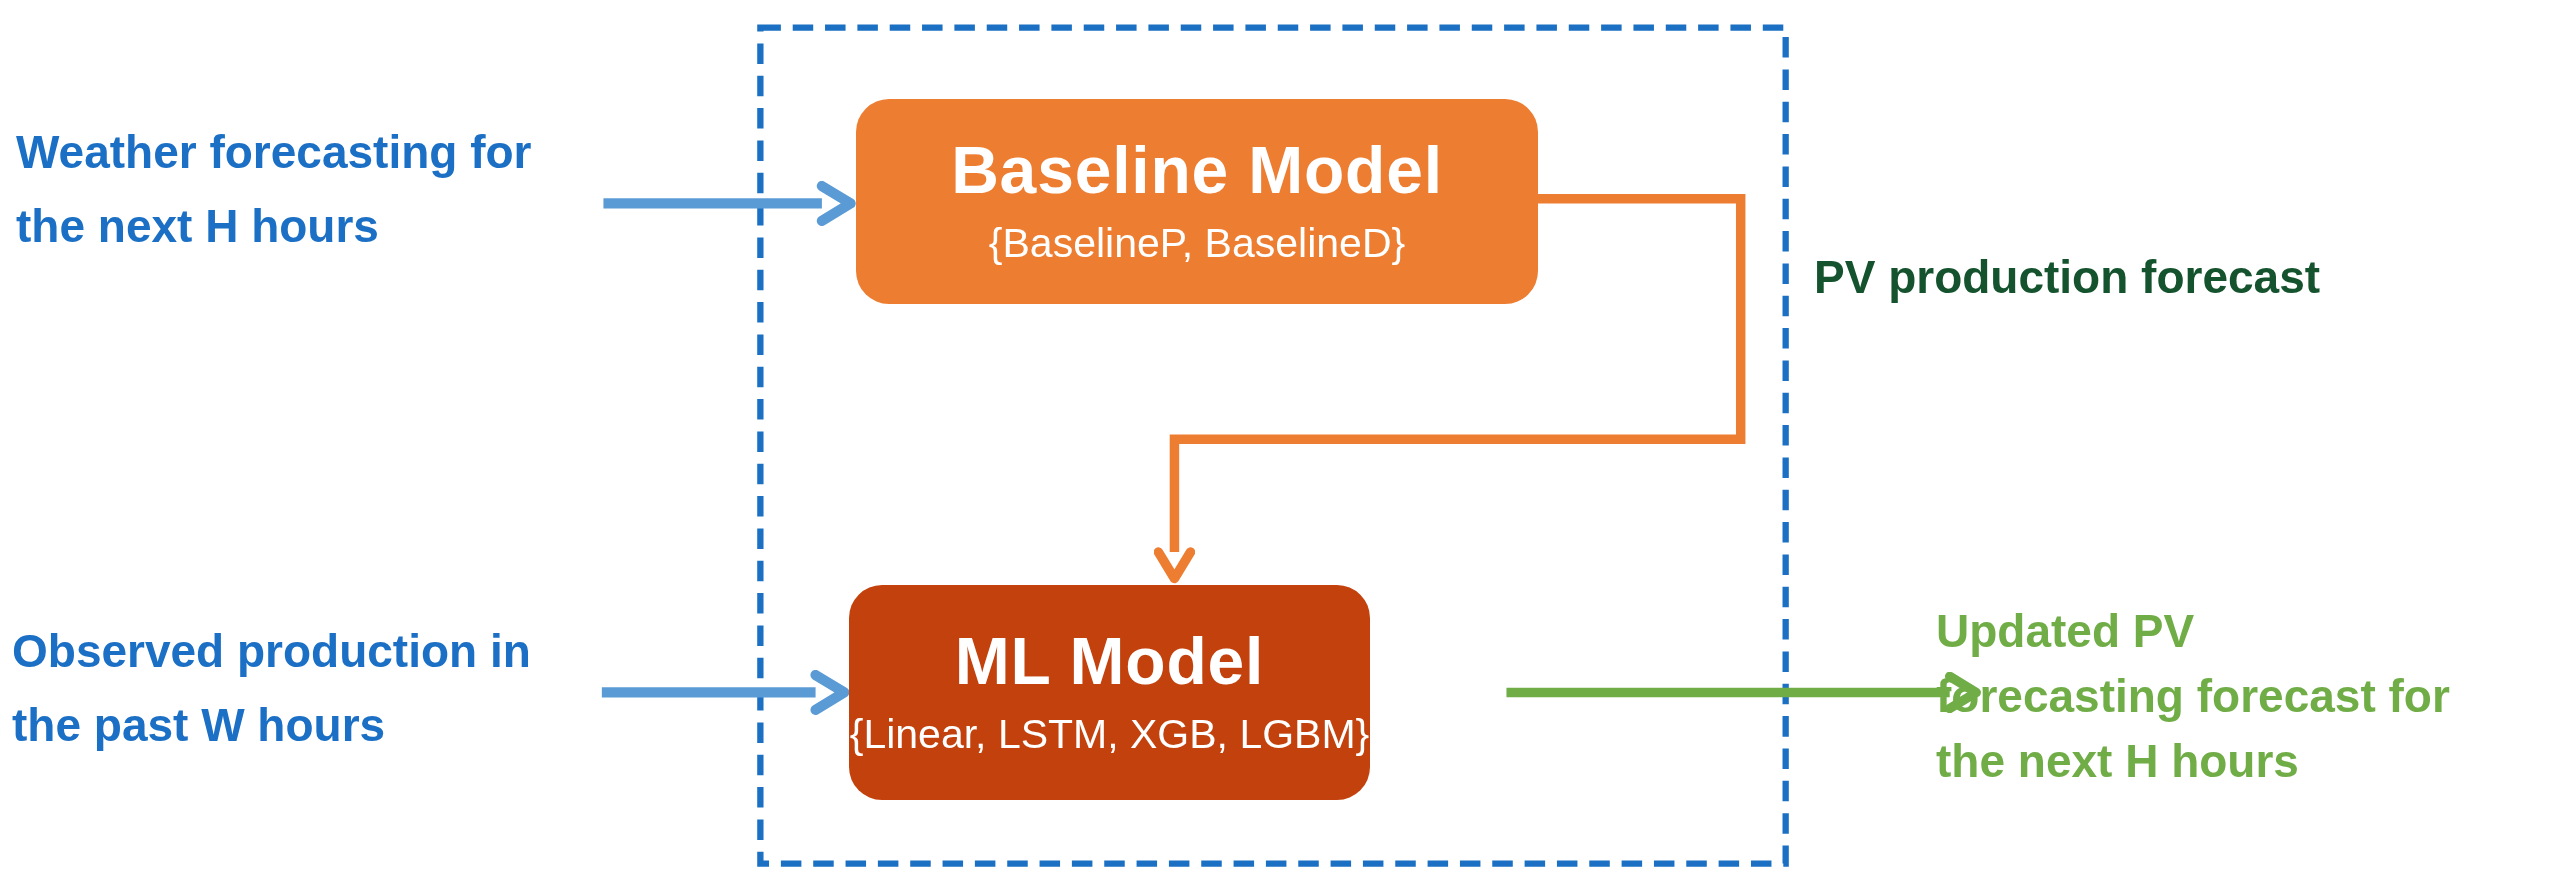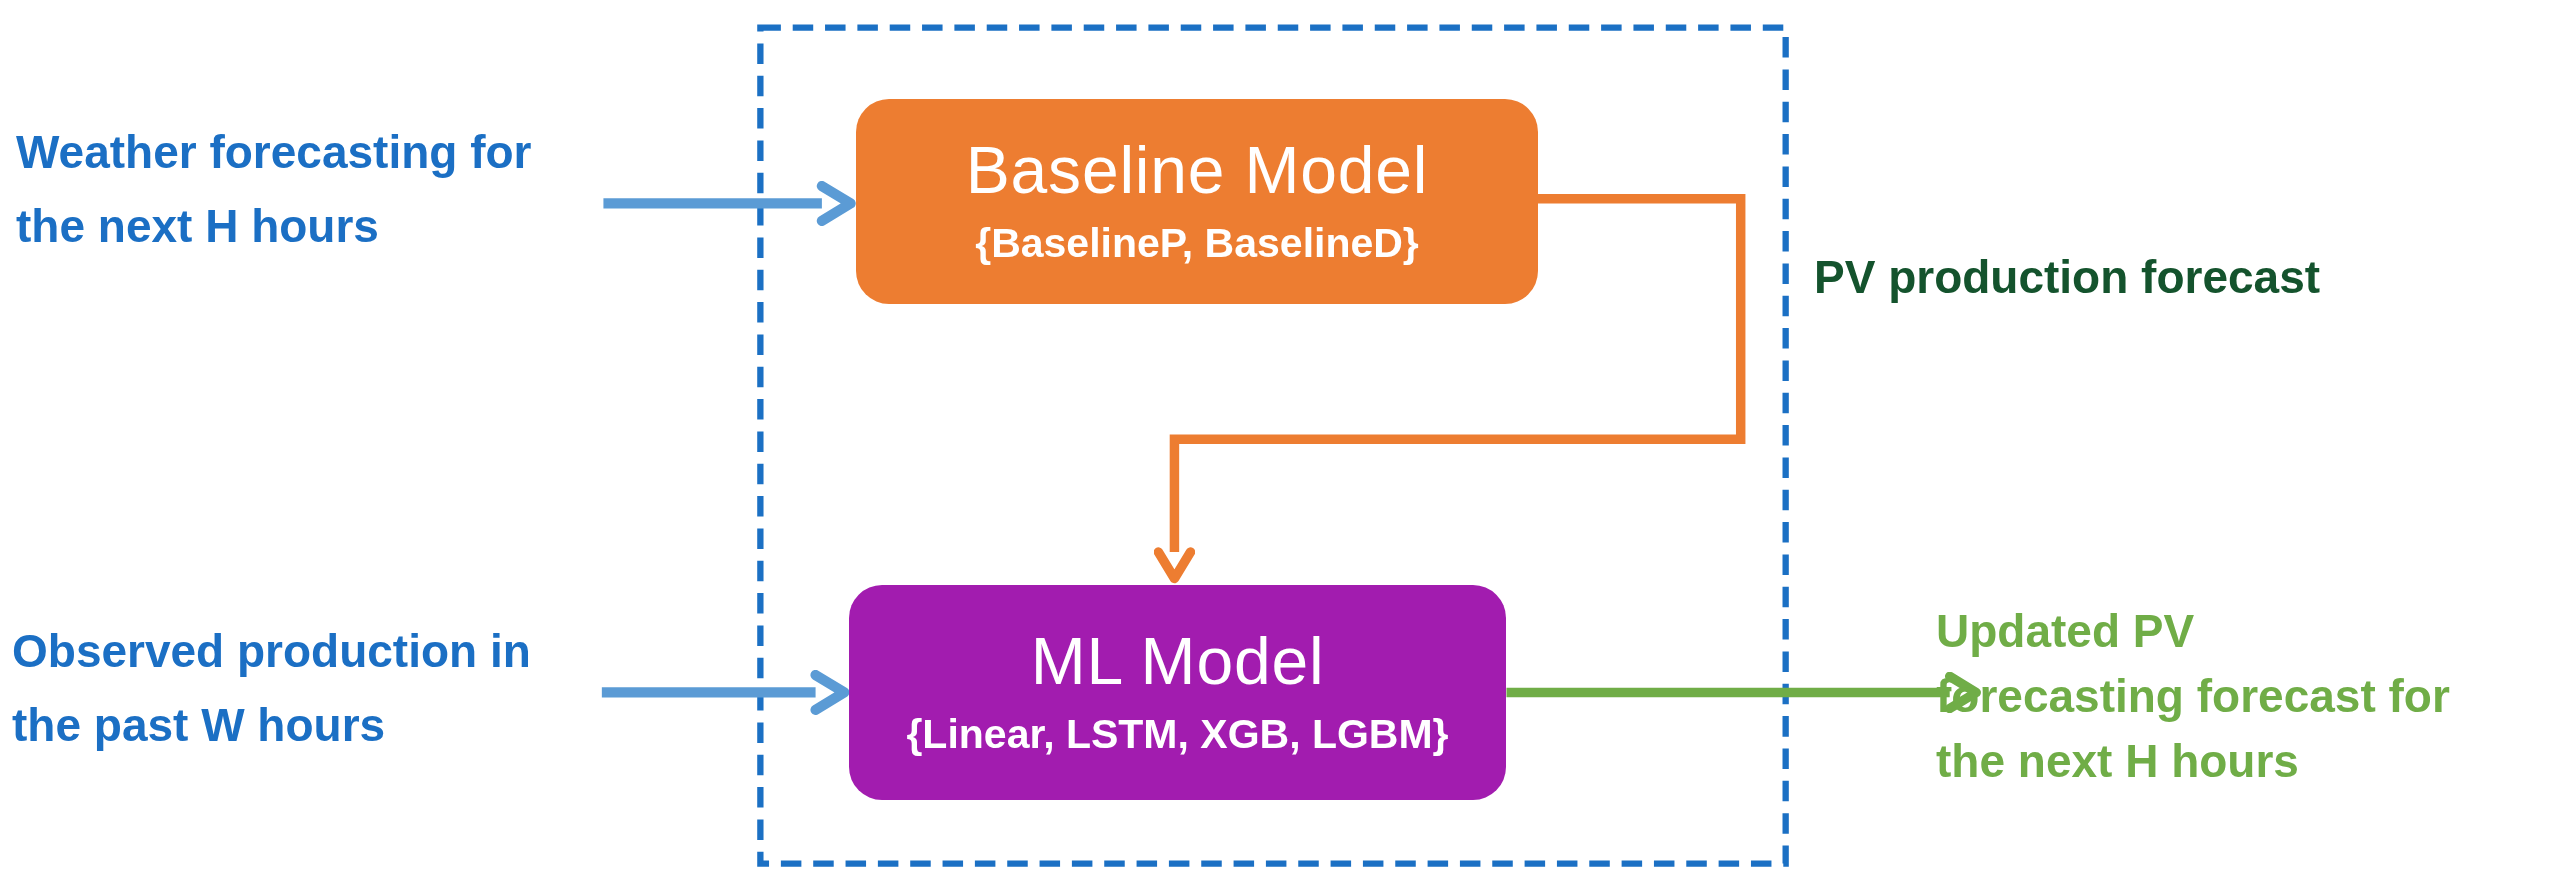--- a/index.html
+++ b/index.html
@@ -26,39 +26,39 @@
     display: flex;
     flex-direction: column;
     align-items: center;
     justify-content: center;
     border-radius: 33px;
     color: #ffffff;
     text-align: center;
   }
   .node .node-title {
     font-size: 66px;
-    font-weight: 400;
+    font-weight: 700;
     line-height: 1.15;
     letter-spacing: 0.8px;
   }
   .node .node-subtitle {
     font-size: 41px;
-    font-weight: 700;
+    font-weight: 400;
     line-height: 1.3;
     margin-top: 8px;
   }
   #baseline-node {
     left: 856px; top: 99px;
     width: 682px; height: 205px;
     background: #ED7D31;
   }
   #ml-node {
     left: 849px; top: 585px;
-    width: 657px; height: 215px;
-    background: #a21caf;
+    width: 521px; height: 215px;
+    background: #c2410c;
   }
   .side-label {
     position: absolute;
     text-align: left;
     font-weight: bold;
     font-size: 46px;
   }
   .side-label .lbl-line {
     white-space: nowrap;
   }

